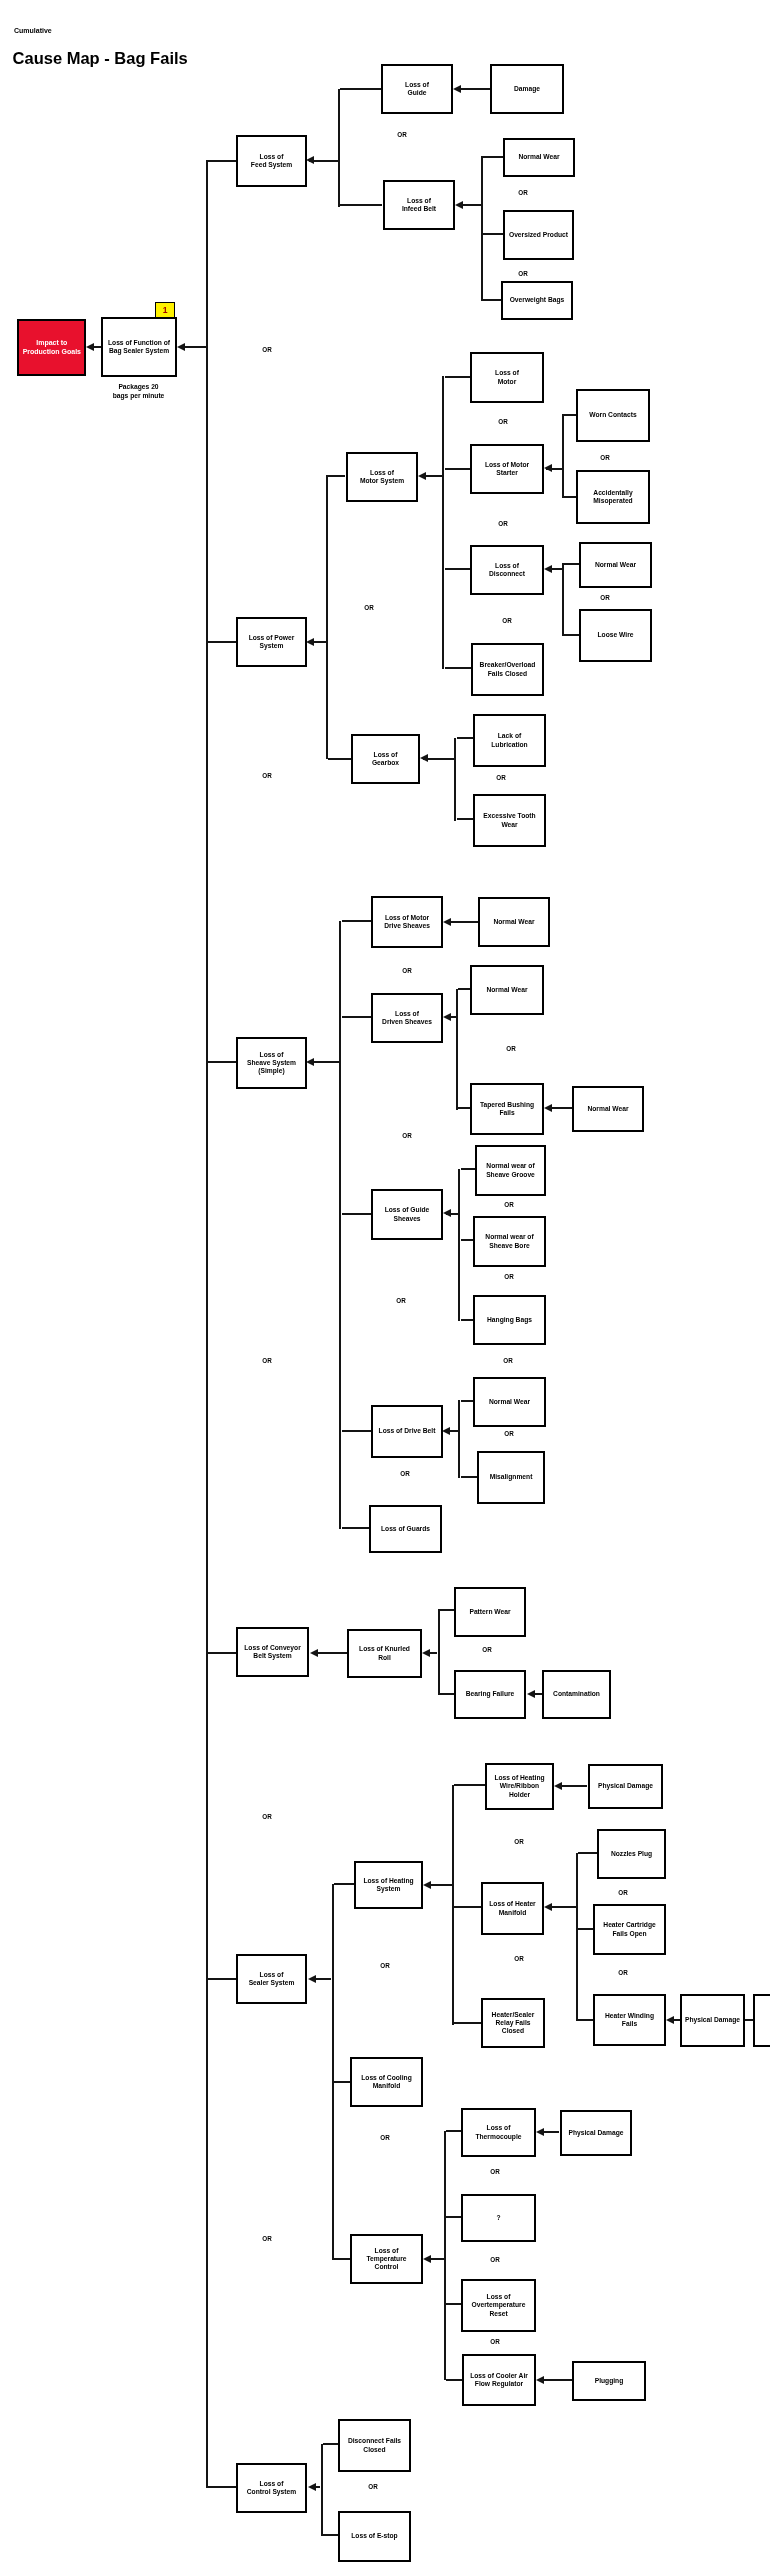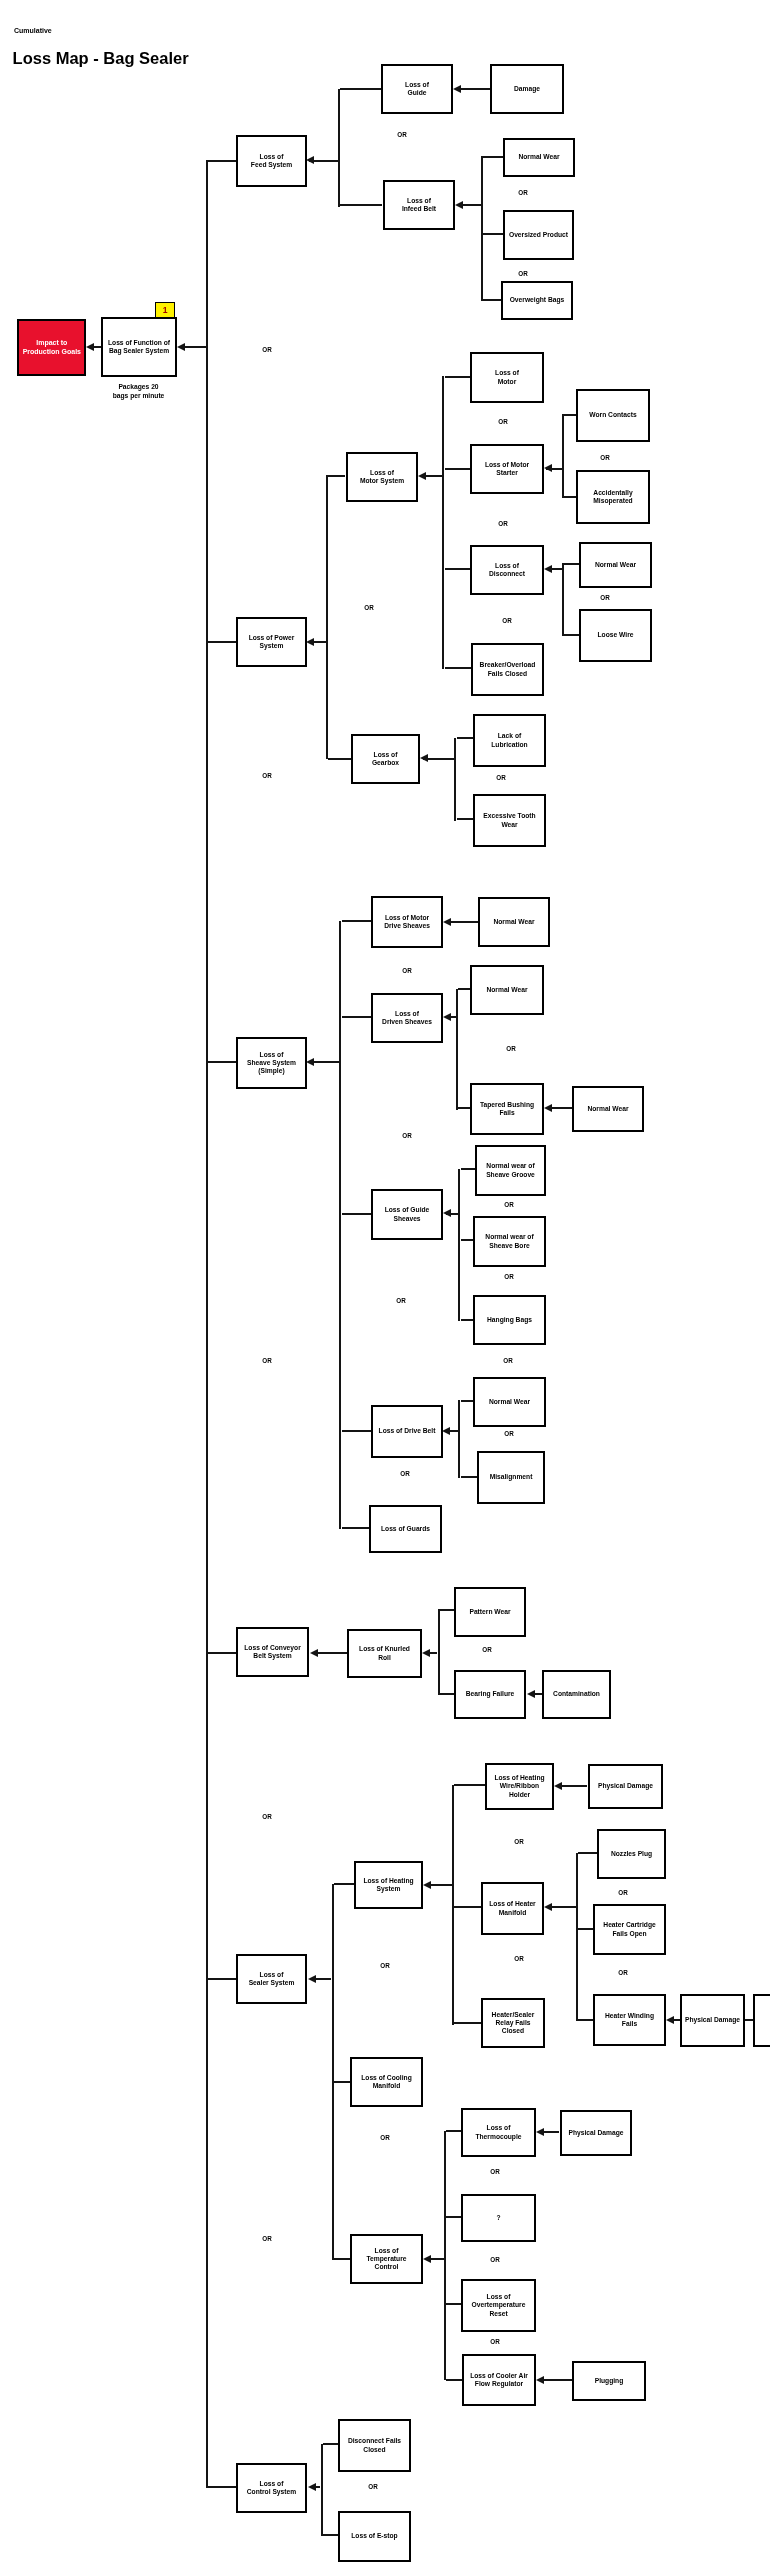--- a/index.html
+++ b/index.html
@@ -39,21 +39,21 @@
     position:absolute;width:0;height:0;
     border-top:4.7px solid transparent;border-bottom:4.7px solid transparent;
     border-right:8.6px solid #141414;
   }
 </style>
 </head>
 <body>
 
 <div id="canvas">
   <div class="eyebrow">Cumulative</div>
-  <div class="page-title">Loss Map - Bag Sealer</div>
+  <div class="page-title">Cause Map - Bag Fails</div>
 
   <div class="badge" style="left:155px;top:302px;width:20.4px;height:16.5px;">1</div>
 
   <div class="note" style="left:97px;top:382px;width:83px;">Packages 20
 bags per minute</div>
 
   <div id="diagram-layer">
       <div class="line" style="left: 88px; top: 346px; width: 12.6px; height: 2.4px;"></div>
       <div class="line" style="left: 179px; top: 346px; width: 27px; height: 2.4px;"></div>
       <div class="line" style="left: 206px; top: 160px; width: 2.4px; height: 2328px;"></div>

